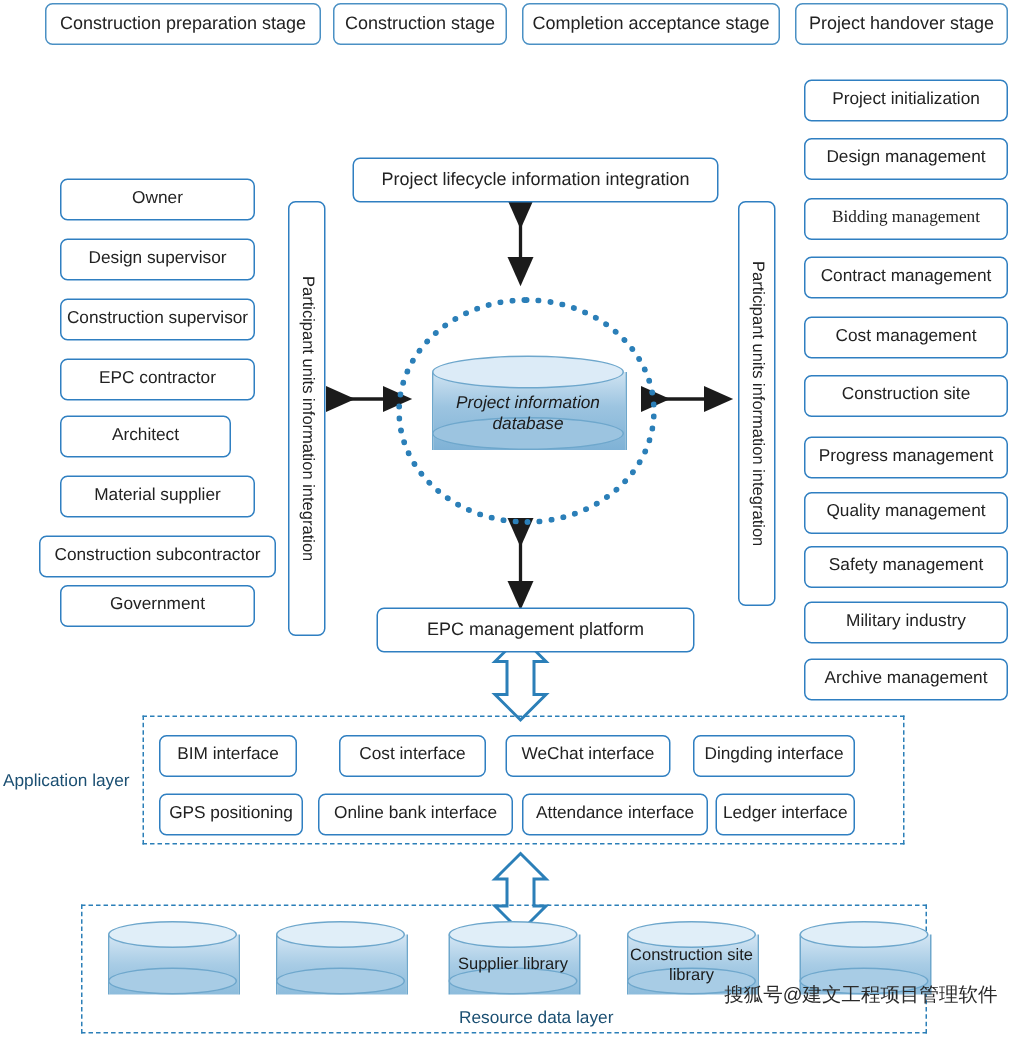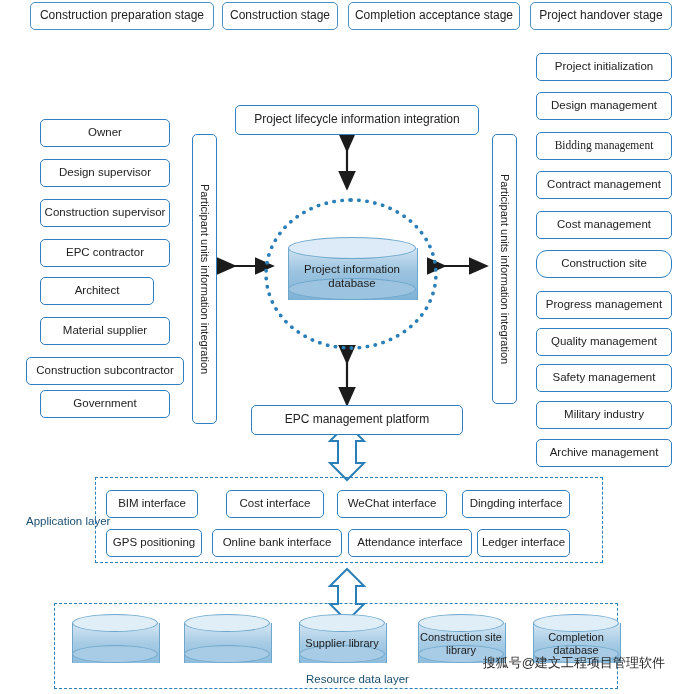--- a/index.html
+++ b/index.html
@@ -75,20 +75,21 @@
   .cyl .bot{
     position:absolute;left:0;top:41px;width:128px;height:22px;
     background:#9cc4e0;border:1px solid #6ea7cc;border-radius:50%/50%;
     box-sizing:border-box;
   }
   .cyl .lbl{
     position:absolute;left:0;top:16px;width:128px;height:46px;
     display:flex;align-items:center;justify-content:center;
     text-align:center;font-size:11.5px;color:#1b1b1b;line-height:1.25;
     z-index:3;
+    font-style:italic;
   }
   
   .scyl{position:absolute;width:86px;height:58px;}
   .scyl .body{
     position:absolute;left:0;top:9px;width:86px;height:40px;
     background:linear-gradient(to bottom,#d4e6f4 0%,#a8cce5 50%,#8dbcdc 100%);
     border-left:1px solid #6ea7cc;border-right:1px solid #6ea7cc;
   }
   .scyl .top{
     position:absolute;left:0;top:0;width:86px;height:18px;
@@ -201,21 +202,21 @@
 </div>
 <div class="box right-box" style="left:536px;top:132px;width:136px;font-family:Liberation Serif, serif;">
   <span>Bidding management</span>
 </div>
 <div class="box right-box" style="left:536px;top:171px;width:136px;">
   <span>Contract management</span>
 </div>
 <div class="box right-box" style="left:536px;top:211px;width:136px;">
   <span>Cost management</span>
 </div>
-<div class="box right-box" style="left:536px;top:250px;width:136px;border-radius:11px;">
+<div class="box right-box" style="left:536px;top:250px;width:136px;">
   <span>Construction site</span>
 </div>
 <div class="box right-box" style="left:536px;top:291px;width:136px;">
   <span>Progress management</span>
 </div>
 <div class="box right-box" style="left:536px;top:328px;width:136px;">
   <span>Quality management</span>
 </div>
 <div class="box right-box" style="left:536px;top:364px;width:136px;">
   <span>Safety management</span>
@@ -238,21 +239,21 @@
   <div class="bot"></div>
   <div class="top"></div>
   <div class="lbl">Project information database</div>
 </div>
 
 <div class="box epc" style="left:251px;top:405px;width:212px;">
   <span>EPC management platform</span>
 </div>
 
 <div class="dashed" style="left:95px;top:477px;width:508px;height:86px;"></div>
-<div class="layer-label" style="left:2px;top:515px;margin-left:24px;">Application layer</div>
+<div class="layer-label" style="left:2px;top:515px;">Application layer</div>
 
 <div class="box iface" style="left:106px;top:490px;width:92px;">
   <span>BIM interface</span>
 </div>
 <div class="box iface" style="left:226px;top:490px;width:98px;">
   <span>Cost interface</span>
 </div>
 <div class="box iface" style="left:337px;top:490px;width:110px;">
   <span>WeChat interface</span>
 </div>
@@ -295,16 +296,15 @@
 <div class="scyl" style="left:418px;top:614px;">
   <div class="body"></div>
   <div class="bot"></div>
   <div class="top"></div>
   <div class="lbl">Construction site library</div>
 </div>
 <div class="scyl" style="left:533px;top:614px;">
   <div class="body"></div>
   <div class="bot"></div>
   <div class="top"></div>
-  <div class="lbl">Completion database</div>
 </div>
 
 <div class="wm">搜狐号@建文工程项目管理软件</div>
 
 </body></html>

